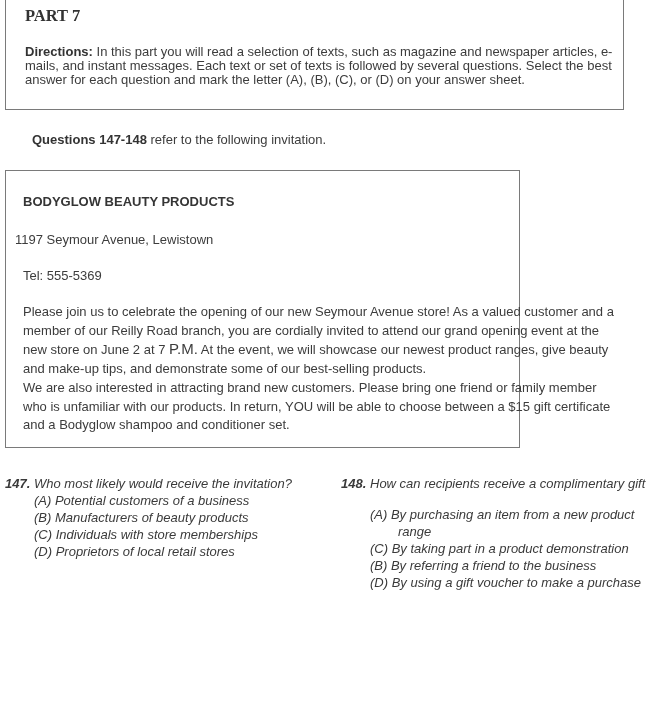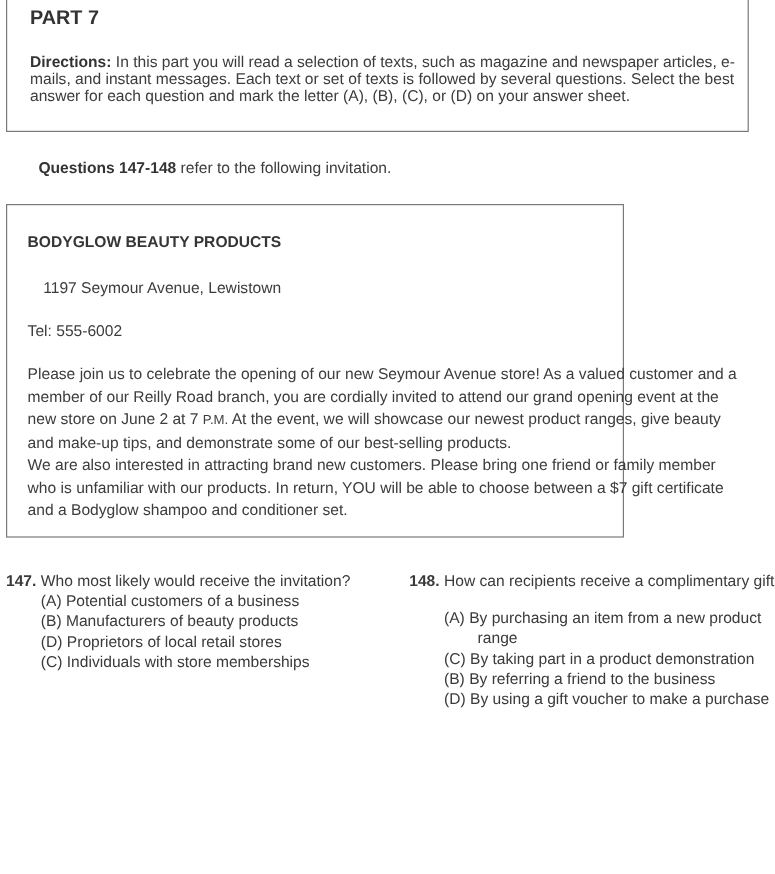--- a/index.html
+++ b/index.html
@@ -27,20 +27,21 @@
       width: 619px;
       height: 112px;
     }
     #part-title {
       position: absolute;
       left: 19px;
       top: 7px;
       font-size: 16.5px;
       font-weight: bold;
       color: #333;
+      font-family: Liberation Serif, serif;
     }
     #directions {
       position: absolute;
       left: 19px;
       top: 46px;
       width: 595px;
       font-size: 13px;
       line-height: 14px;
       color: #3c3c3c;
     }
@@ -62,47 +63,48 @@
     #company {
       position: absolute;
       left: 17px;
       top: 23px;
       font-size: 13px;
       font-weight: bold;
       color: #353535;
     }
     #address {
       position: absolute;
-      left: 30px;
+      left: 9px;
       top: 61px;
       font-size: 13px;
       color: #3c3c3c;
     }
     #tel {
       position: absolute;
       left: 17px;
       top: 97px;
       font-size: 13px;
       color: #3c3c3c;
     }
     #body-text {
       position: absolute;
       left: 17px;
       top: 132px;
       width: 597px;
       font-size: 13px;
       line-height: 18.7px;
       color: #3c3c3c;
     }
-    .smallcaps { font-size: 11px; }
+    .smallcaps { font-size: 15px; }
     .q {
       position: absolute;
       font-size: 13px;
       line-height: 17px;
       color: #3a3a3a;
+      font-style: italic;
     }
     #q147 { left: 5px; top: 475px; width: 310px; }
     #q148 { left: 341px; top: 475px; width: 320px; }
     .q-num { font-weight: bold; }
     .q-stem {
       padding-left: 29px;
       text-indent: -29px;
     }
     .q-stem .q-num { display: inline-block; width: 29px; text-indent: 0; }
     .opt {
@@ -122,33 +124,33 @@
   </div>
 </div>
 
 <div id="questions-intro">
   <b>Questions 147-148</b><span> refer to the following invitation.</span>
 </div>
 
 <div class="box" id="invite-box">
   <div id="company">BODYGLOW BEAUTY PRODUCTS</div>
   <div id="address">1197 Seymour Avenue, Lewistown</div>
-  <div id="tel">Tel: 555-6002</div>
+  <div id="tel">Tel: 555-5369</div>
   <div id="body-text">
     <div><span>Please join us to celebrate the opening of our new Seymour Avenue store! As a valued customer and a member of our Reilly Road branch, you are cordially invited to attend our grand opening event at the new store on June 2 at 7 </span><span class="smallcaps">P.M.</span><span> At the event, we will showcase our newest product ranges, give beauty and make-up tips, and demonstrate some of our best-selling products.</span></div>
-    <div>We are also interested in attracting brand new customers. Please bring one friend or family member who is unfamiliar with our products. In return, YOU will be able to choose between a $7 gift certificate and a Bodyglow shampoo and conditioner set.</div>
+    <div>We are also interested in attracting brand new customers. Please bring one friend or family member who is unfamiliar with our products. In return, YOU will be able to choose between a $15 gift certificate and a Bodyglow shampoo and conditioner set.</div>
   </div>
 </div>
 
 <div class="q" id="q147">
   <div class="q-stem"><span class="q-num">147.</span><span>Who most likely would receive the invitation?</span></div>
   <div class="opt">(A) Potential customers of a business</div>
   <div class="opt">(B) Manufacturers of beauty products</div>
+  <div class="opt">(C) Individuals with store memberships</div>
   <div class="opt">(D) Proprietors of local retail stores</div>
-  <div class="opt">(C) Individuals with store memberships</div>
 </div>
 
 <div class="q" id="q148">
   <div class="q-stem"><span class="q-num">148.</span><span>How can recipients receive a complimentary gift?</span></div>
   <div class="opt" style="margin-top:14px">(A) By purchasing an item from a new product range</div>
   <div class="opt">(C) By taking part in a product demonstration</div>
   <div class="opt">(B) By referring a friend to the business</div>
   <div class="opt">(D) By using a gift voucher to make a purchase</div>
 </div>
 

